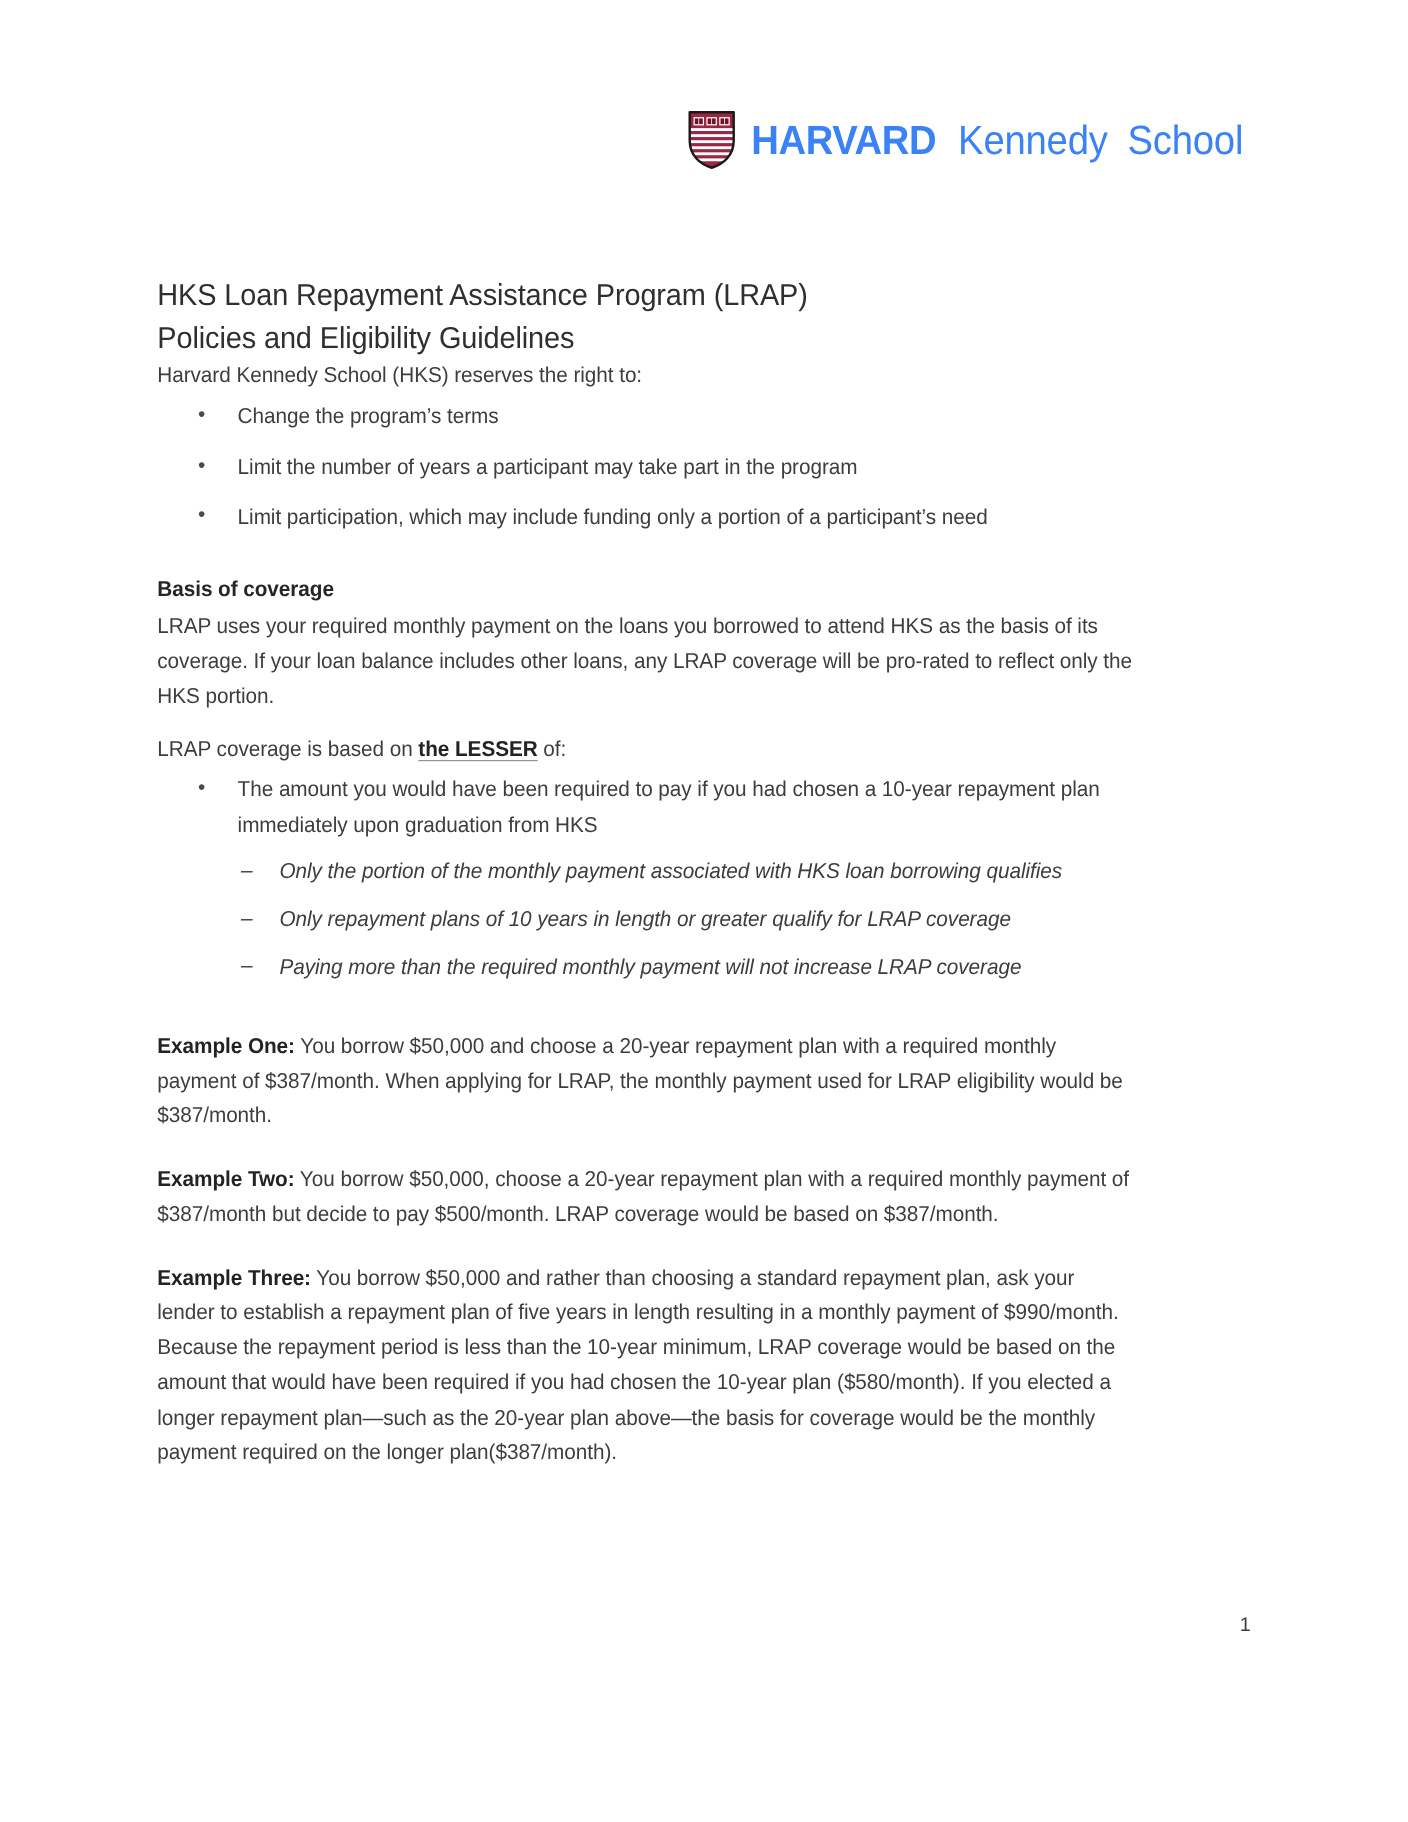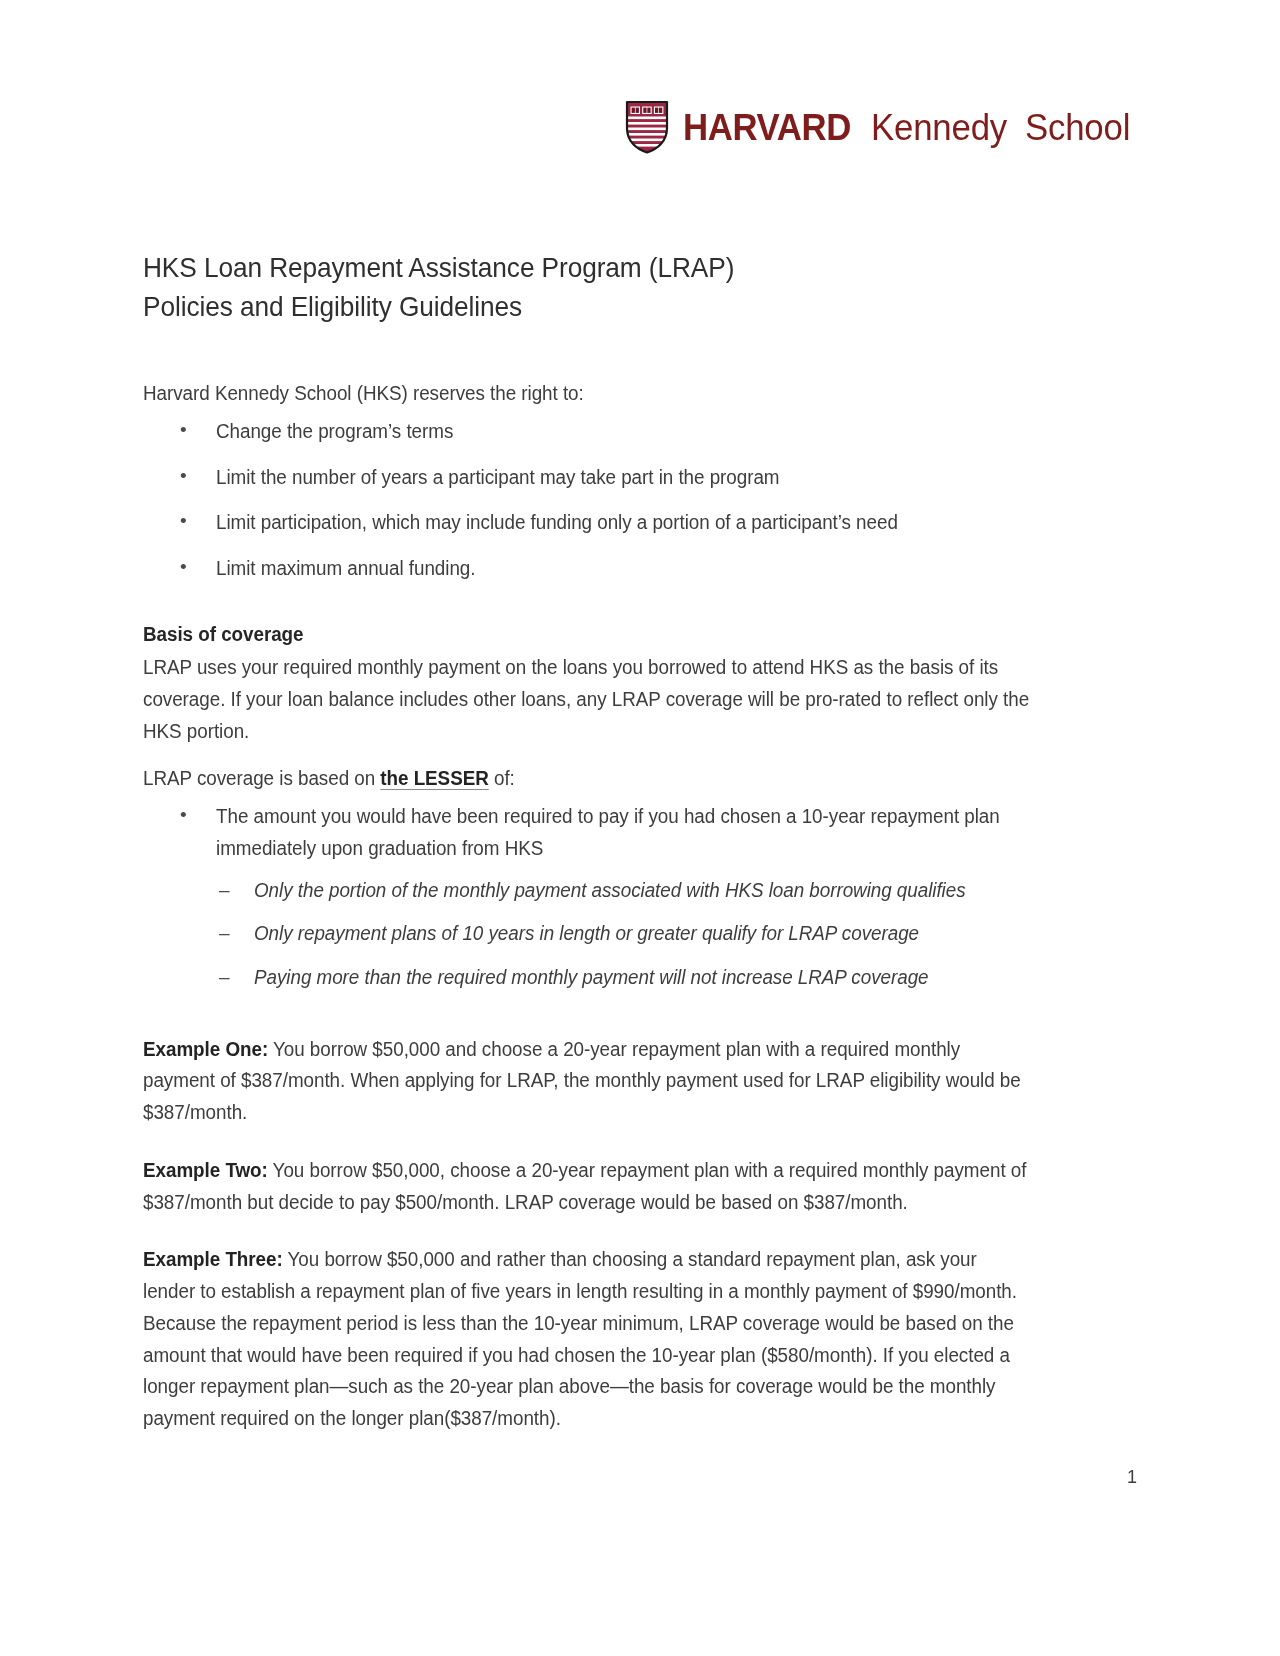--- a/index.html
+++ b/index.html
@@ -38,21 +38,21 @@
     flex: 0 0 auto;
   }
   .shield svg { display: block; }
 
   .wordmark {
     display: flex;
     align-items: baseline;
     font-size: 37px;
     line-height: 1;
     white-space: nowrap;
-    color: #7f1d1d;
+    color: #3b82f6;
   }
   .wm-harvard {
     font-weight: 700;
     letter-spacing: -0.4px;
     transform: scaleX(0.94);
     transform-origin: left center;
   }
   .wm-kennedy {
     font-weight: 400;
     letter-spacing: -0.2px;
@@ -69,21 +69,21 @@
   }
 
   
   .content {
     position: absolute;
     left: 143px;
     top: 248px;
     width: 922px;
   }
 
-  .title-block { margin-bottom: 52px; }
+  .title-block { }
 
   h1.doc-title,
   h2.doc-subtitle {
     margin: 0;
     font-weight: 400;
     color: #2f2f2f;
     font-size: 27.5px;
     line-height: 1.42;
     letter-spacing: -0.1px;
     transform: scaleX(0.955);
@@ -250,23 +250,20 @@
     <ul class="bullets">
       <li>
           <span class="li-text">Change the program’s terms</span>
         </li>
       <li>
           <span class="li-text">Limit the number of years a participant may take part in the program</span>
         </li>
       <li>
           <span class="li-text">Limit participation, which may include funding only a portion of a participant’s need</span>
         </li>
-      <li>
-          <span class="li-text">Limit maximum annual funding.</span>
-        </li>
     </ul>
 
     <div class="gap-md"></div>
 
     <h3 class="section-head">Basis of coverage</h3>
     <p class="para">LRAP uses your required monthly payment on the loans you borrowed to attend HKS as the basis of its coverage. If your loan balance includes other loans, any LRAP coverage will be pro-rated to reflect only the HKS portion.</p>
 
     <div class="gap-sm"></div>
 
     <p class="para"><span>LRAP coverage is based on </span><span class="emph-underline">the LESSER</span><span> of:</span></p>

